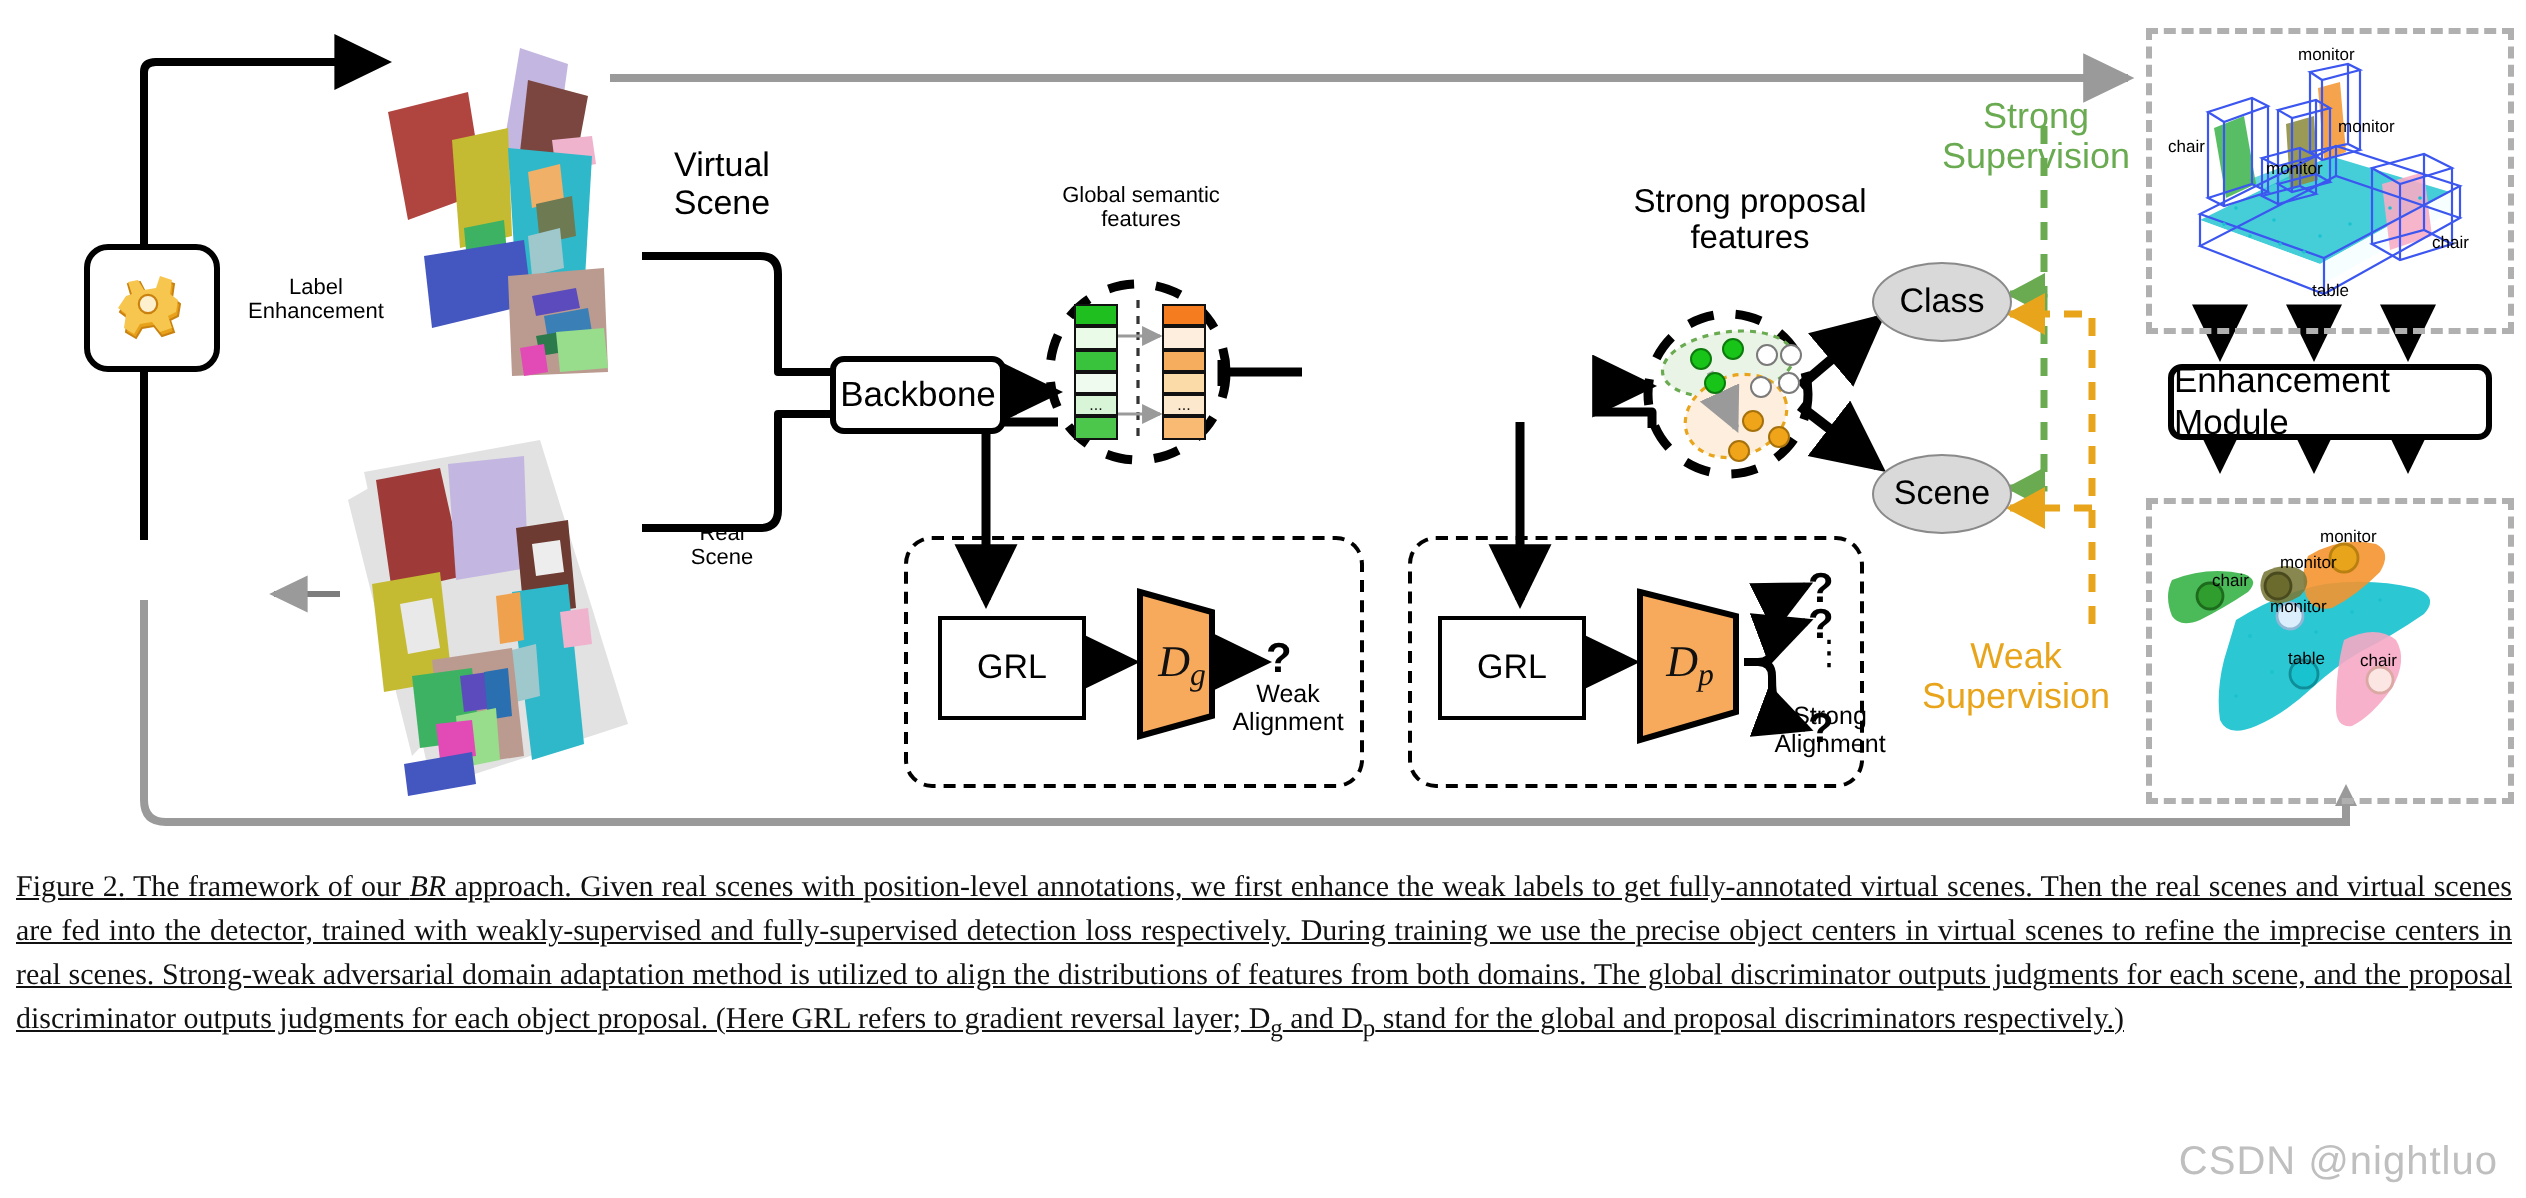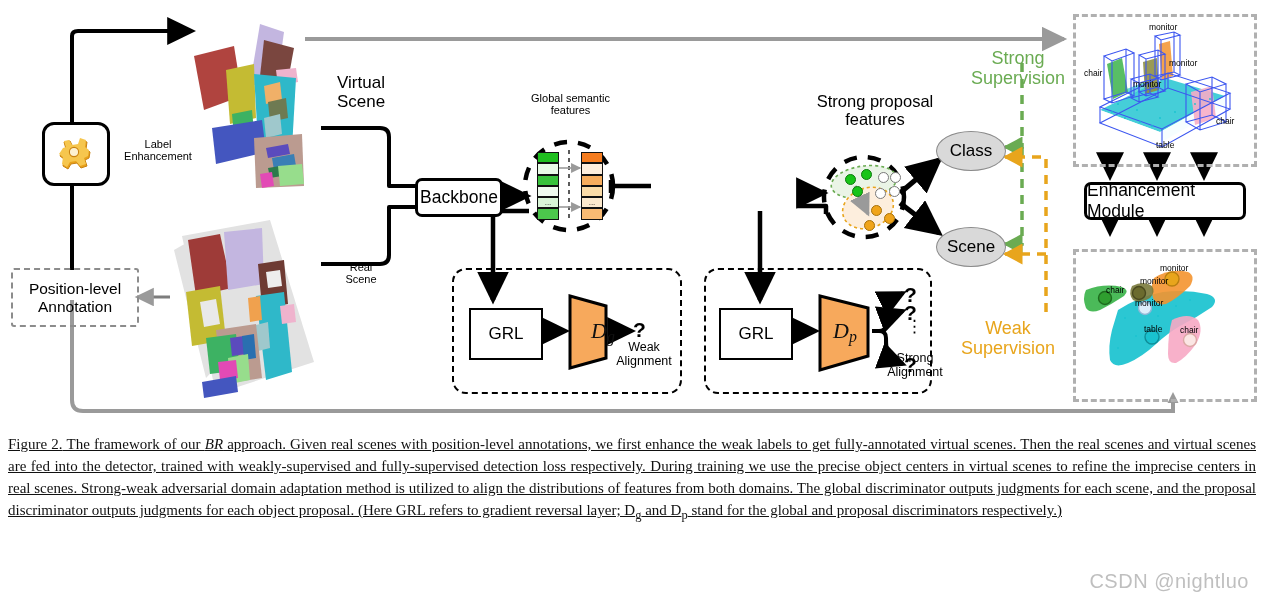--- a/index.html
+++ b/index.html
@@ -284,25 +284,20 @@
                      L12,2 L8,4 L10,10 L4,12 L0,7 L-6,8 L-9,13 L-14,10 L-13,3 L-17,0 Z"></path>
           </g>
           <circle cx="-2" cy="-2" r="4.6" fill="#fdf0cf" stroke="#c98210" stroke-width="1.1"></circle>
         </g>
       </svg>
     </span>
   </div>
   <div class="lbl" style="left:84px;top:138px;width:148px;font-size:11px;">Label
 Enhancement</div>
 
-  <div style="position:absolute;left:11px;top:268px;width:124px;height:55px;border:2.5px dashed #8c8c8c;
-              border-radius:3px;display:flex;align-items:center;justify-content:center;">
-    <span class="lbl" style="position:static;font-size:15.5px;">Position-level
-Annotation</span>
-  </div>
 
   <div class="lbl" style="left:318px;top:73px;width:86px;font-size:17px;">Virtual
 Scene</div>
   <div class="lbl" style="left:318px;top:261px;width:86px;font-size:11px;">Real
 Scene</div>
 
   <div class="box-solid" style="left:415px;top:178px;width:82px;height:33px;font-size:17.5px;">
     <span>Backbone</span>
   </div>
 
@@ -374,21 +369,21 @@
   <div class="scenelbl" style="left:1180px;top:325px;">chair</div>
 
   <div class="box-solid" style="left:1084px;top:182px;width:156px;height:32px;font-size:17.5px;">
     <span>Enhancement Module</span>
   </div>
 
   <div class="dashbox" style="left:452px;top:268px;width:226px;height:122px;"></div>
   <div class="box-solid" style="left:469px;top:308px;width:70px;height:48px;border-width:2.5px;border-radius:0;font-size:17px;">
     <span>GRL</span>
   </div>
-  <div style="position:absolute;left:575px;top:318px;width:32px;text-align:center;font-size:22px;color:#111;margin-left:12px;">
+  <div style="position:absolute;left:575px;top:318px;width:32px;text-align:center;font-size:22px;color:#111;">
     <span class="mathit">D</span><span class="mathit sub">g</span>
   </div>
   <div class="qmark" style="left:633px;top:318px;">?</div>
   <div class="lbl" style="left:609px;top:340px;width:70px;font-size:12.5px;">Weak
 Alignment</div>
 
   <div class="dashbox" style="left:704px;top:268px;width:224px;height:122px;"></div>
   <div class="box-solid" style="left:719px;top:308px;width:70px;height:48px;border-width:2.5px;border-radius:0;font-size:17px;">
     <span>GRL</span>
   </div>

